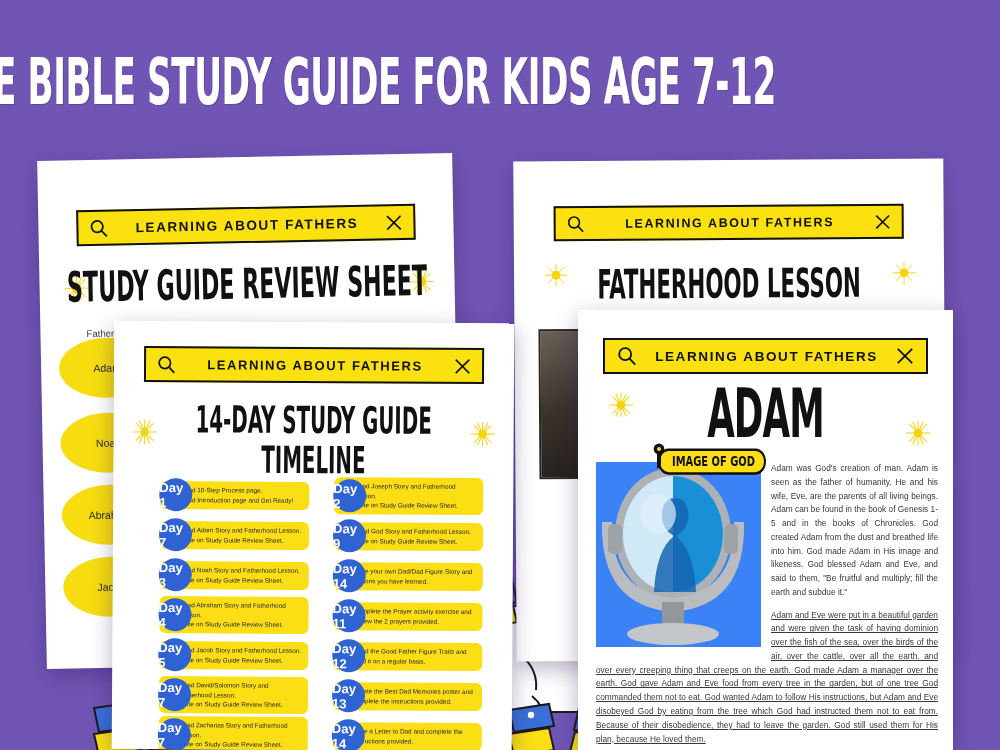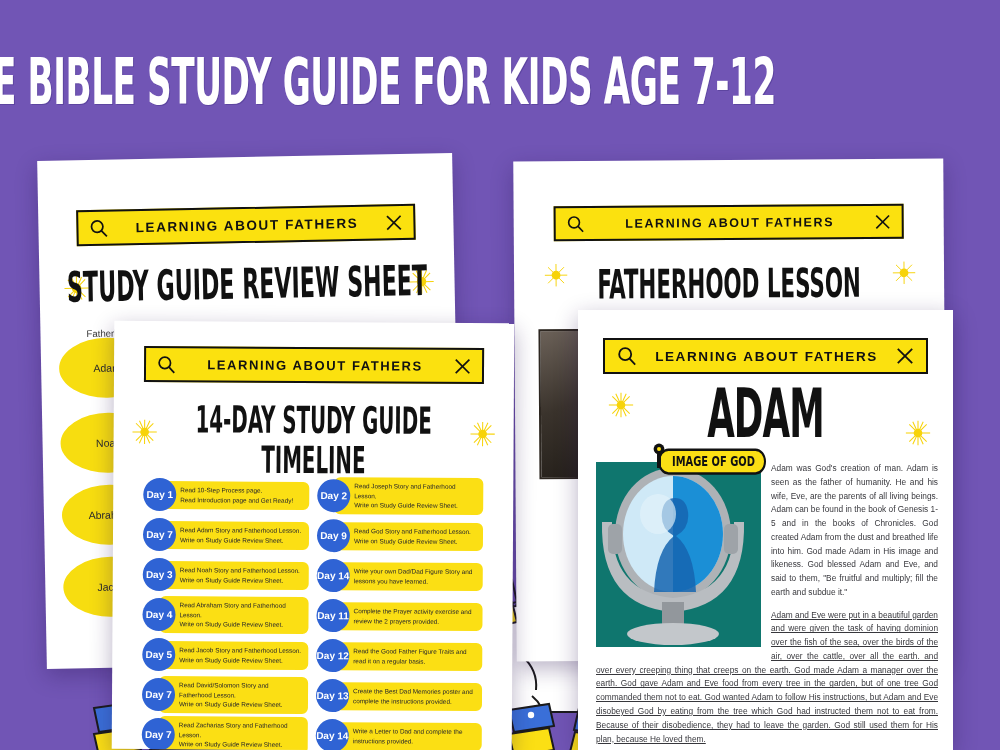--- a/index.html
+++ b/index.html
@@ -122,25 +122,25 @@
   #card-timeline .sb-text { font-size: 13px; }
   #card-timeline .tl-title { margin-top: 25px; font-size: 25px; }
   .tl-grid {
     position: absolute; left: 30px; top: 157px;
     width: 340px;
     display: flex; gap: 8px;
   }
   .tl-col { flex: 1; display: flex; flex-direction: column; gap: 7px; }
   .tl-item { position: relative; display: flex; align-items: center; height: 33px; }
   .tl-bubble {
-    position: absolute; left: 0; top: 0;
+    position: absolute; left: 16px; top: 0;
     width: 33px; height: 33px; border-radius: 50%;
     background: #2f63d4; color: #ffffff;
     display: flex; align-items: center; justify-content: center;
-    font-size: 10px; font-weight: bold; z-index: 2;
+    font-size: 13px; font-weight: bold; z-index: 2;
   }
   .tl-text {
     margin-left: 17px; padding: 4px 6px 4px 20px;
     background: #fbdf14; border-radius: 6px;
     font-size: 6.4px; color: #24242a; line-height: 1.5;
     min-height: 28px; display: flex; flex-direction: column; justify-content: center;
     width: 100%;
   }
 
   
@@ -148,21 +148,21 @@
     left: 578px; top: 310px; width: 375px; height: 440px;
     z-index: 40;
   }
   #card-adam .searchbar { margin: 28px 25px 0 25px; height: 36px; padding: 0 12px; }
   #card-adam .sb-text { font-size: 13.5px; }
   #card-adam .ad-title { margin-top: 17px; font-size: 45px; letter-spacing: -1px; }
 
   .adam-cols { position: absolute; left: 18px; top: 152px; width: 342px; }
   .mirror-wrap {
     float: left; width: 165px; height: 185px;
-    background: #0f766e; position: relative; margin: 0 10px 4px 0;
+    background: #3b82f6; position: relative; margin: 0 10px 4px 0;
   }
   .badge {
     position: absolute; left: 62px; top: -11px;
     background: #fbdf14; border: 2px solid #111111;
     border-radius: 11px; padding: 2px 9px 2px 12px;
     font-family: "Liberation Sans Narrow", "DejaVu Sans Condensed", "Liberation Sans", sans-serif;
     font-weight: bold; font-size: 11px; color: #111111;
     white-space: nowrap; z-index: 5;
     transform: scaleY(1.25); transform-origin: left center;
   }

